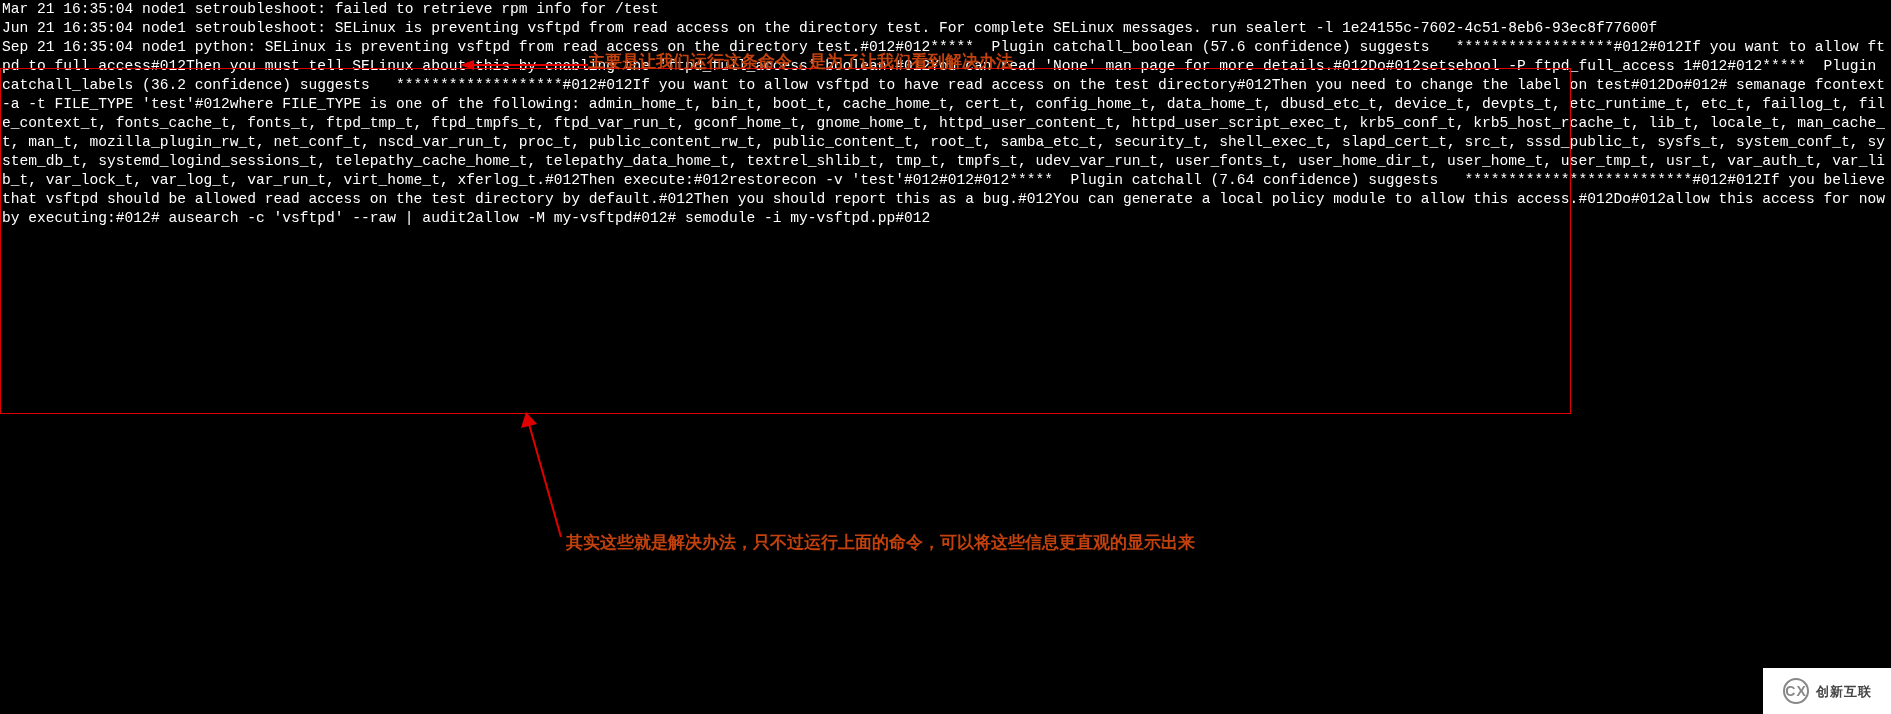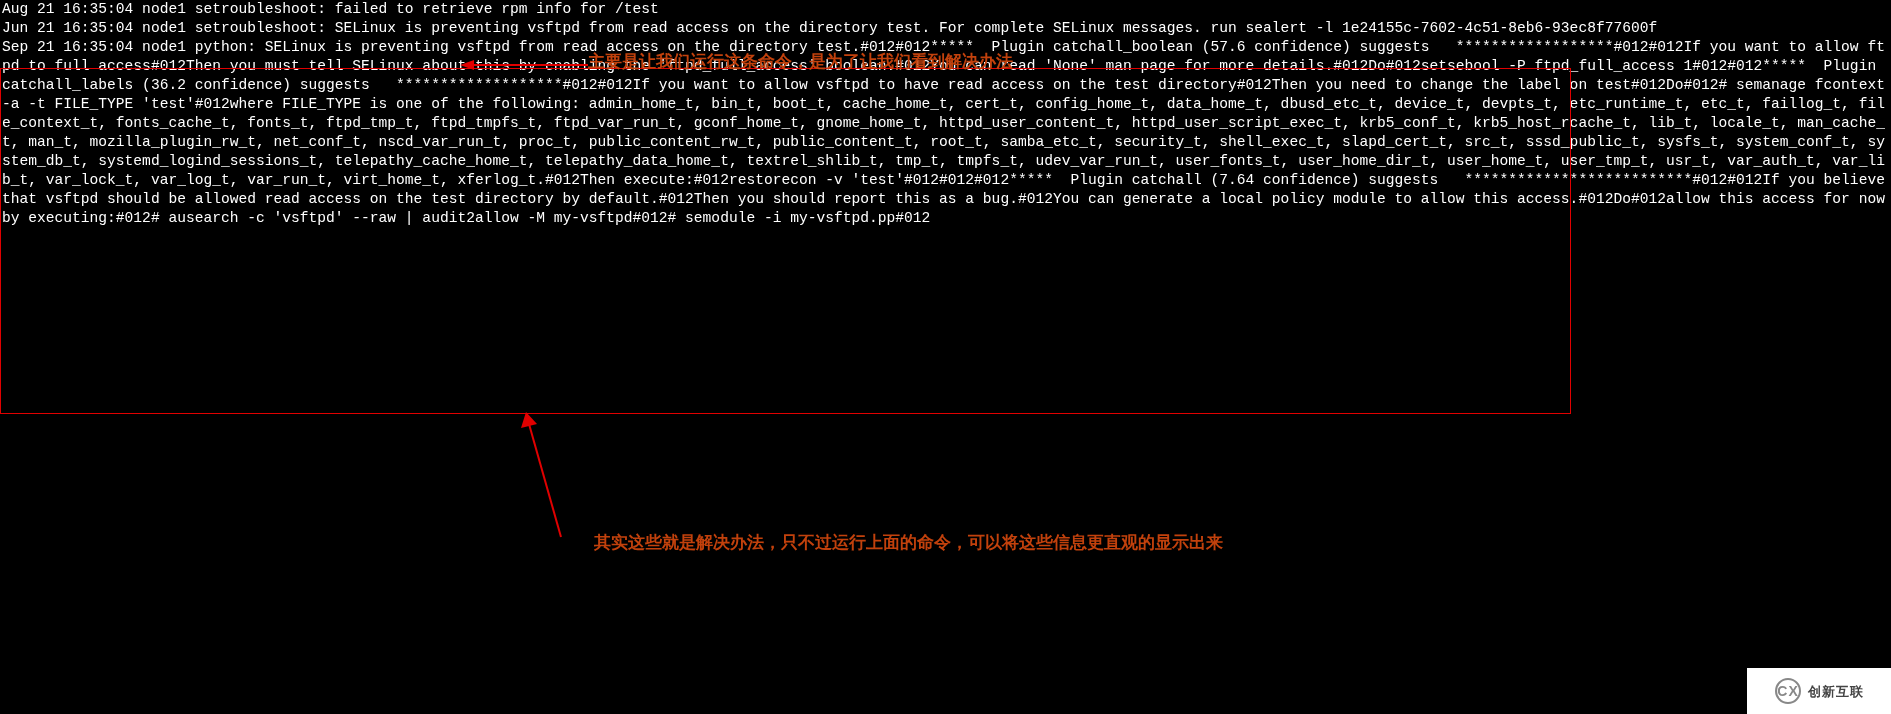--- a/index.html
+++ b/index.html
@@ -1,40 +1,40 @@
 <!DOCTYPE html>
 <html><head>
 <meta charset="utf-8">
 <style>
   html,body{margin:0;padding:0;background:#000;color:#fff;font-family:"Consolas","Menlo","Courier New",monospace;font-size:14.6px;line-height:19px;width:1891px;height:714px;overflow:hidden;}
   .term{position:absolute;left:0;top:0;width:1891px;height:714px;padding:0 2px;box-sizing:border-box;white-space:pre-wrap;word-break:break-all;}
   .annot{position:absolute;color:#c2410c;font-family:"SimSun","Songti SC","Microsoft YaHei",serif;font-size:17px;font-weight:700;white-space:nowrap;}
   .box{position:absolute;border:1.5px solid #e10000;pointer-events:none;}
   .arrow{position:absolute;pointer-events:none;}
-  .logo{position:absolute;right:0;bottom:0;width:144px;height:46px;background:#fff;display:flex;align-items:center;justify-content:center;color:#444;font-family:"Microsoft YaHei","SimHei",sans-serif;font-size:13px;font-weight:700;letter-spacing:1px;}
+  .logo{position:absolute;right:0;bottom:0;width:128px;height:46px;background:#fff;display:flex;align-items:center;justify-content:center;color:#444;font-family:"Microsoft YaHei","SimHei",sans-serif;font-size:13px;font-weight:700;letter-spacing:1px;}
   .logo svg{margin-right:6px;flex:0 0 auto}
 </style>
 </head>
 <body>
 
-<div class="term"><span>Aug 21 16:35:04 node1 setroubleshoot: failed to retrieve rpm info for /test</span>
+<div class="term"><span>Mar 21 16:35:04 node1 setroubleshoot: failed to retrieve rpm info for /test</span>
 <span>Jun 21 16:35:04 node1 setroubleshoot: SELinux is preventing vsftpd from read access on the directory test. For complete SELinux messages. run sealert -l 1e24155c-7602-4c51-8eb6-93ec8f77600f</span>
 <span>Sep 21 16:35:04 node1 python: SELinux is preventing vsftpd from read access on the directory test.#012#012*****  Plugin catchall_boolean (57.6 confidence) suggests   ******************#012#012If you want to allow ftpd to full access#012Then you must tell SELinux about this by enabling the 'ftpd_full_access' boolean.#012You can read 'None' man page for more details.#012Do#012setsebool -P ftpd_full_access 1#012#012*****  Plugin catchall_labels (36.2 confidence) suggests   *******************#012#012If you want to allow vsftpd to have read access on the test directory#012Then you need to change the label on test#012Do#012# semanage fcontext -a -t FILE_TYPE 'test'#012where FILE_TYPE is one of the following: admin_home_t, bin_t, boot_t, cache_home_t, cert_t, config_home_t, data_home_t, dbusd_etc_t, device_t, devpts_t, etc_runtime_t, etc_t, faillog_t, file_context_t, fonts_cache_t, fonts_t, ftpd_tmp_t, ftpd_tmpfs_t, ftpd_var_run_t, gconf_home_t, gnome_home_t, httpd_user_content_t, httpd_user_script_exec_t, krb5_conf_t, krb5_host_rcache_t, lib_t, locale_t, man_cache_t, man_t, mozilla_plugin_rw_t, net_conf_t, nscd_var_run_t, proc_t, public_content_rw_t, public_content_t, root_t, samba_etc_t, security_t, shell_exec_t, slapd_cert_t, src_t, sssd_public_t, sysfs_t, system_conf_t, system_db_t, systemd_logind_sessions_t, telepathy_cache_home_t, telepathy_data_home_t, textrel_shlib_t, tmp_t, tmpfs_t, udev_var_run_t, user_fonts_t, user_home_dir_t, user_home_t, user_tmp_t, usr_t, var_auth_t, var_lib_t, var_lock_t, var_log_t, var_run_t, virt_home_t, xferlog_t.#012Then execute:#012restorecon -v 'test'#012#012#012*****  Plugin catchall (7.64 confidence) suggests   **************************#012#012If you believe that vsftpd should be allowed read access on the test directory by default.#012Then you should report this as a bug.#012You can generate a local policy module to allow this access.#012Do#012allow this access for now by executing:#012# ausearch -c 'vsftpd' --raw | audit2allow -M my-vsftpd#012# semodule -i my-vsftpd.pp#012</span>
 </div>
 
 <div class="box" style="left:0px;top:68px;width:1569px;height:344px;"></div>
 
 <div class="annot" style="left:588px;top:52px;">主要是让我们运行这条命令，是为了让我们看到解决办法</div>
 
 <svg class="arrow" style="left:460px;top:58px;" width="128" height="14">
   <line x1="128" y1="7" x2="12" y2="7" stroke="#e10000" stroke-width="2"></line>
   <polygon points="0,7 14,2 14,12" fill="#e10000"></polygon>
 </svg>
 
-<div class="annot" style="left:594px;top:533px;">其实这些就是解决办法，只不过运行上面的命令，可以将这些信息更直观的显示出来</div>
+<div class="annot" style="left:566px;top:533px;">其实这些就是解决办法，只不过运行上面的命令，可以将这些信息更直观的显示出来</div>
 
 <svg class="arrow" style="left:521px;top:412px;" width="60" height="130">
   <line x1="40" y1="125" x2="8" y2="12" stroke="#e10000" stroke-width="2"></line>
   <polygon points="5,0 0,16 16,12" fill="#e10000"></polygon>
 </svg>
 
 <div class="logo">
   <svg width="28" height="28" viewBox="0 0 28 28">
     <circle cx="14" cy="14" r="12" fill="none" stroke="#888" stroke-width="2"></circle>
     <text x="14" y="19" text-anchor="middle" font-size="14" font-family="sans-serif" fill="#888" font-weight="700">CX</text>

